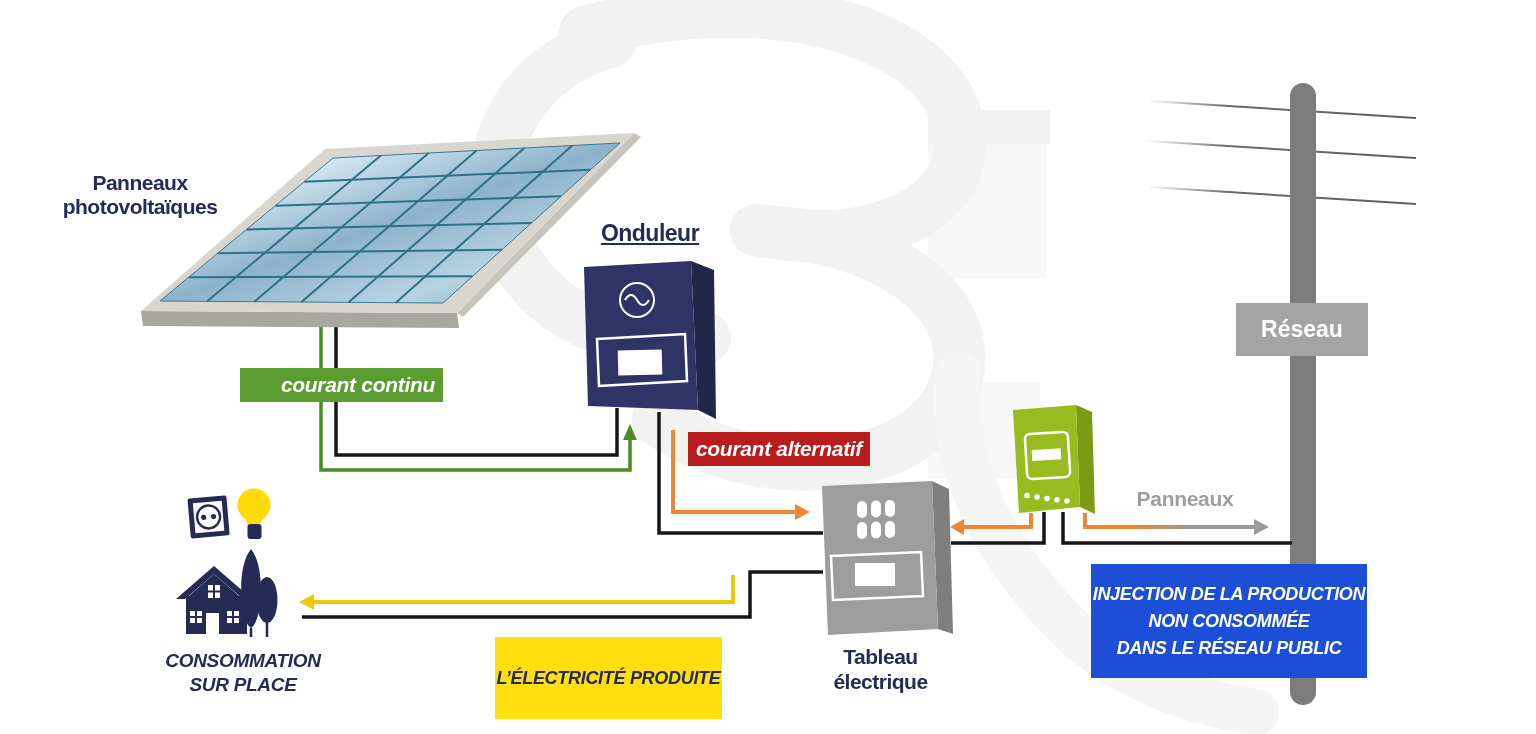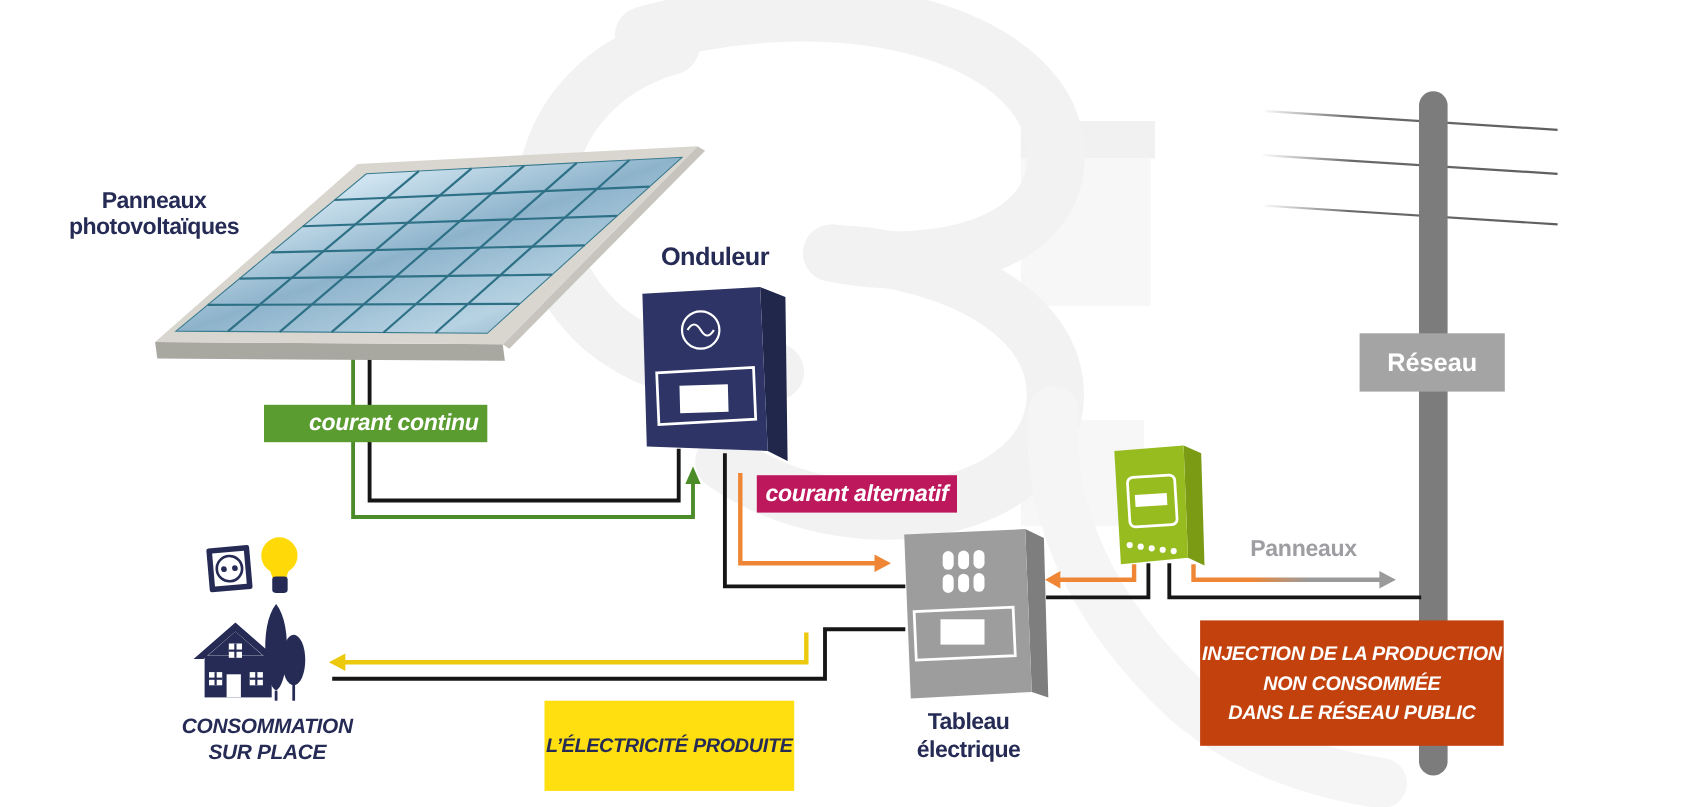--- a/index.html
+++ b/index.html
@@ -10,33 +10,33 @@
   }
   #scene{position:absolute;left:0;top:0;width:1536px;height:734px;}
   .lbl{position:absolute;color:#252b54;font-weight:700;z-index:3;}
   .center{text-align:center;}
   .line{display:block;}
   .tag{
     position:absolute;display:flex;align-items:center;justify-content:center;
     color:#ffffff;font-weight:700;font-style:italic;z-index:3;letter-spacing:-0.3px;
   }
   .tag-green{background:#5b9c31;padding-left:33px;}
-  .tag-orange{background:#be185d;justify-content:center;}
+  .tag-orange{background:#b91c1c;justify-content:center;}
   .note{
     position:absolute;display:flex;flex-direction:column;align-items:center;justify-content:center;
     font-weight:700;font-style:italic;text-align:center;z-index:3;letter-spacing:-0.3px;
   }
   .note-yellow{background:#ffdf0f;color:#252b54;}
-  .note-gray{background:#c2410c;color:#ffffff;}
+  .note-gray{background:#1d4ed8;color:#ffffff;}
   .sign{
     position:absolute;display:flex;align-items:center;justify-content:center;
     background:#a4a4a4;color:#ffffff;font-weight:700;z-index:3;text-align:right;
   }
   #panneaux-label{left:50px;top:171px;width:180px;font-size:21px;line-height:24px;letter-spacing:-0.5px;}
-  #onduleur-label{left:575px;top:220px;width:150px;font-size:23px;letter-spacing:-0.5px;}
+  #onduleur-label{left:575px;top:220px;width:150px;font-size:23px;letter-spacing:-0.5px;text-decoration:underline;}
   #compteur-label{left:950px;top:314px;width:220px;}
   #compteur-label .t1{font-size:23px;line-height:24px;letter-spacing:-0.5px;}
   #compteur-label .t2{font-size:15px;line-height:16px;letter-spacing:-0.3px;}
   #tableau-label{left:808px;top:644px;width:145px;font-size:21px;line-height:25px;letter-spacing:-0.5px;}
   #consommation-label{left:143px;top:649px;width:170px;font-size:19px;line-height:24px;font-style:italic;letter-spacing:-0.3px;margin-left:15px;}
   #revente-label{left:1105px;top:487px;width:160px;font-size:21px;color:#9d9da2;letter-spacing:-0.3px;}
   #dc-tag{left:240px;top:368px;width:170px;height:34px;font-size:21px;}
   #ac-tag{left:688px;top:432px;width:182px;height:34px;font-size:21px;}
   #selfuse-note{left:495px;top:637px;width:227px;height:82px;font-size:18px;line-height:25px;gap:46px;}
   #injection-note{left:1091px;top:564px;width:276px;height:114px;font-size:18px;line-height:27px;}

